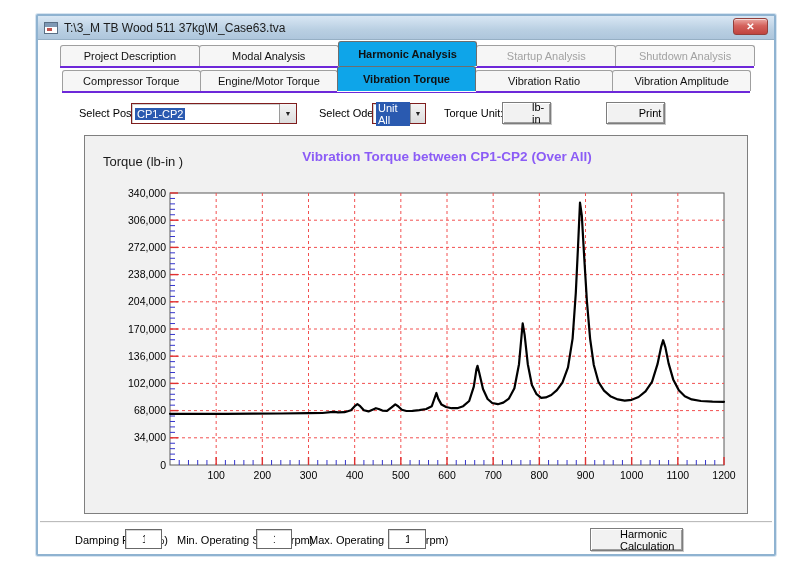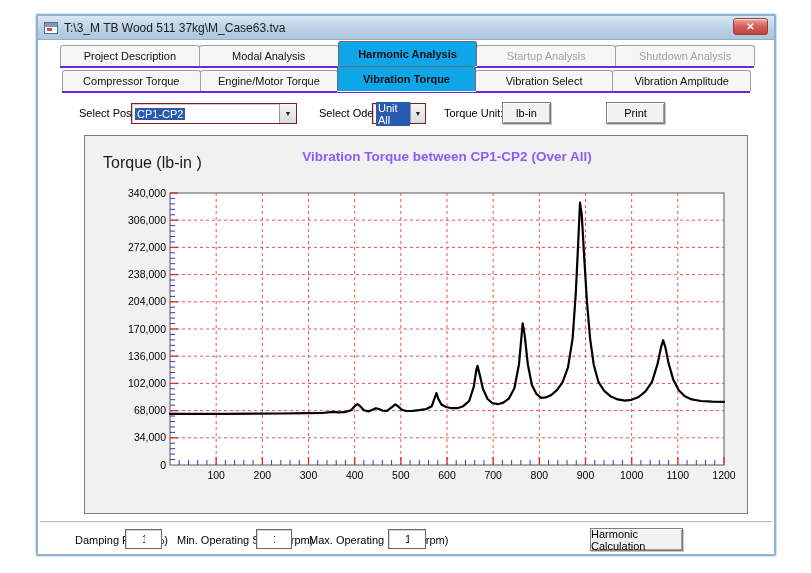--- a/index.html
+++ b/index.html
@@ -30,27 +30,27 @@
   .tab.disabled{color:#a2a2a2;}
   .lbl{position:absolute;font-size:11px;color:#000;white-space:nowrap;}
   .combo{position:absolute;height:21px;background:#fff;border:1px solid #7f1d1d;
     box-shadow:inset 1px 1px 0 #cfcfcf;display:flex;align-items:center;padding-left:3px;font-size:11px;}
   .hl{background:#2a5ab0;color:#fff;padding:0 2px;}
   .combo-arrow{margin-left:auto;width:17px;align-self:stretch;background:linear-gradient(#f4f4f4,#dcdcdc);
     border-left:1px solid #9a9a9a;display:flex;align-items:center;justify-content:center;
     font-size:7px;color:#222;}
   .btn{position:absolute;background:#f2f2f2;border:1px solid #7d7d7d;font-size:11px;color:#000;
     display:flex;align-items:center;justify-content:center;
-    box-shadow:inset 1px 1px 0 #ffffff, inset -1px -1px 0 #9d9d9d, 1px 1px 0 #c9c9c9;cursor:default;}
+    box-shadow:inset 1px 1px 0 #ffffff, inset -1px -1px 0 #9d9d9d, 1px 1px 0 #c9c9c9;cursor:default;padding-left:29px;}
   .chartbox{position:absolute;left:46px;top:119px;width:664px;height:379px;
     background:#f1f1f1;border:1px solid #7f7f7f;}
   .chart-svg{position:absolute;left:0;top:0;}
   .chart-title{position:absolute;left:85px;top:13px;width:554px;text-align:center;
     font-size:13.5px;font-weight:bold;color:#8b5cf6;}
-  .ylab{position:absolute;left:18px;top:18px;font-size:16px;color:#1a1a1a;}
+  .ylab{position:absolute;left:18px;top:18px;font-size:13px;color:#1a1a1a;}
   .xlab{position:absolute;left:85px;top:350px;width:554px;text-align:center;font-size:11.5px;color:#1a1a1a;}
   .sep{position:absolute;left:2px;top:505px;width:732px;height:2px;
     border-top:1px solid #bcbcbc;border-bottom:1px solid #f5f5f5;}
   .field{position:absolute;height:20px;border:1px solid #686868;background:#fff;font-size:11px;
     font-family:"Liberation Sans",sans-serif;padding:1px 16px;box-shadow:inset 1px 1px 0 #d6d6d6;}
 </style>
 </head>
 <body>
 
 <div class="window">
@@ -66,21 +66,21 @@
     <div class="tab">Modal Analysis</div>
     <div class="tab active">Harmonic Analysis</div>
     <div class="tab disabled">Startup Analysis</div>
     <div class="tab disabled">Shutdown Analysis</div>
   </div>
 
   <div class="tabrow tabrow2">
     <div class="tab">Compressor Torque</div>
     <div class="tab">Engine/Motor Torque</div>
     <div class="tab active">Vibration Torque</div>
-    <div class="tab">Vibration Select</div>
+    <div class="tab">Vibration Ratio</div>
     <div class="tab">Vibration Amplitude</div>
   </div>
 
   <div class="lbl" style="left:41px;top:91px;">Select Position:</div>
   <div class="combo" style="left:93px;top:87px;width:166px;">
     <span class="hl">CP1-CP2</span>
     <span class="combo-arrow">▼</span>
   </div>
 
   <div class="lbl" style="left:281px;top:91px;">Select Oder:</div>

